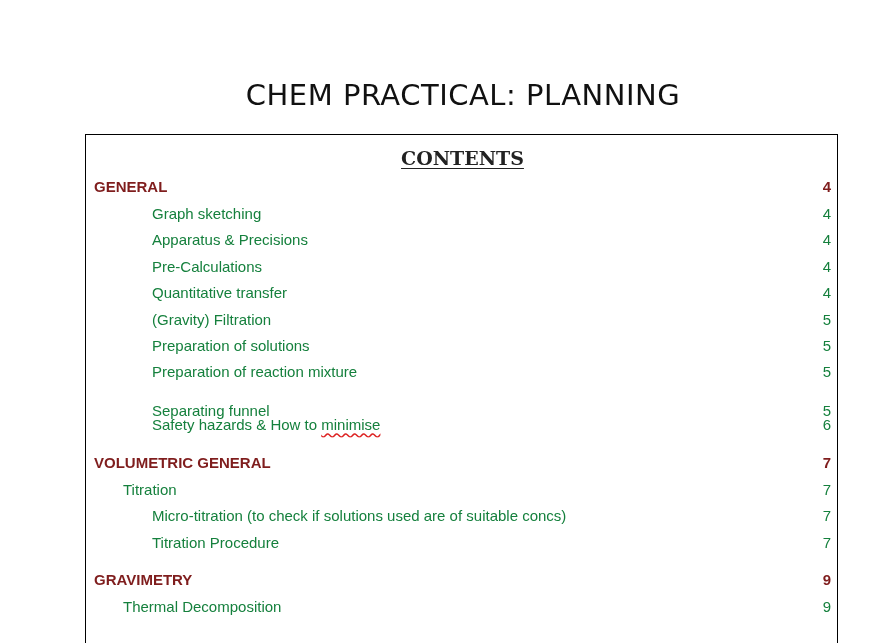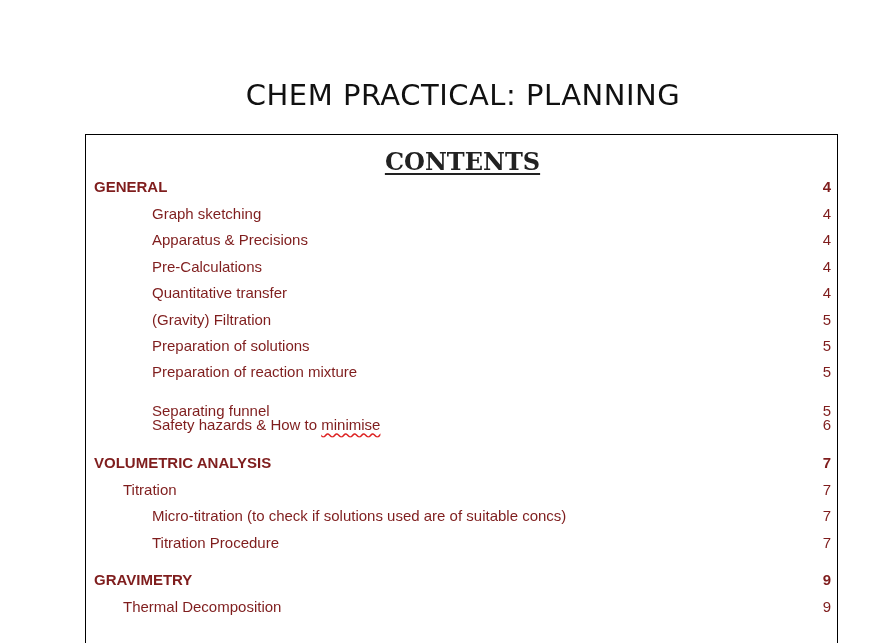--- a/index.html
+++ b/index.html
@@ -1,20 +1,20 @@
 <!DOCTYPE html>
 <html><head>
 <meta charset="utf-8">
 <style>
   html, body { margin:0; padding:0; background:#ffffff; }
   body { width:874px; height:643px; overflow:hidden; position:relative; font-family:"Liberation Sans", sans-serif; color:#1a1a1a; }
   .title { position:absolute; left:0; width:926px; top:78px; text-align:center; font-family:"DejaVu Sans", sans-serif; font-size:29px; letter-spacing:0.5px; color:#111; font-weight:normal; }
   .toc-box { position:absolute; left:85px; top:134px; width:753px; height:520px; border:1px solid #000; box-sizing:border-box; border-bottom:none; }
-  .toc-heading { position:absolute; top:147px; left:85px; width:755px; text-align:center; font-family:"DejaVu Serif", serif; font-weight:bold; font-size:24px; text-decoration:underline; text-underline-offset:3px; color:#222; }
-  .row { position:absolute; left:94px; width:737px; height:22px; font-size:15px; line-height:22px; color:#7f1d1d; }
+  .toc-heading { position:absolute; top:147px; left:85px; width:755px; text-align:center; font-family:"DejaVu Serif", serif; font-weight:bold; font-size:19px; text-decoration:underline; text-underline-offset:3px; color:#222; }
+  .row { position:absolute; left:94px; width:737px; height:22px; font-size:15px; line-height:22px; color:#15803d; }
   .row .label { position:absolute; top:0; white-space:nowrap; }
   .row .page { position:absolute; right:0; top:0; }
   .row.l0 .label { left:0; }
   .row.l1 .label { left:29px; }
   .row.l2 .label { left:58px; }
   .row.l0 { font-weight:bold; color:#7f1d1d; }
   .spell { text-decoration:underline wavy #d22; text-underline-offset:2px; }
 </style>
 </head>
 <body>
@@ -57,21 +57,21 @@
     </div>
     <div class="row l2" style="top: 400px; text-align: center;">
       <span class="label">Separating funnel</span>
       <span class="page">5</span>
     </div>
     <div class="row l2" style="top: 414px;">
       <span class="label"><span style="white-space: pre;">Safety hazards &amp; How to </span><span class="spell">minimise</span></span>
       <span class="page">6</span>
     </div>
     <div class="row l0" style="top: 452px;">
-      <span class="label">VOLUMETRIC ANALYSIS</span>
+      <span class="label">VOLUMETRIC GENERAL</span>
       <span class="page">7</span>
     </div>
     <div class="row l1" style="top: 479px;">
       <span class="label">Titration</span>
       <span class="page">7</span>
     </div>
     <div class="row l2" style="top: 505px;">
       <span class="label">Micro-titration (to check if solutions used are of suitable concs)</span>
       <span class="page">7</span>
     </div>

